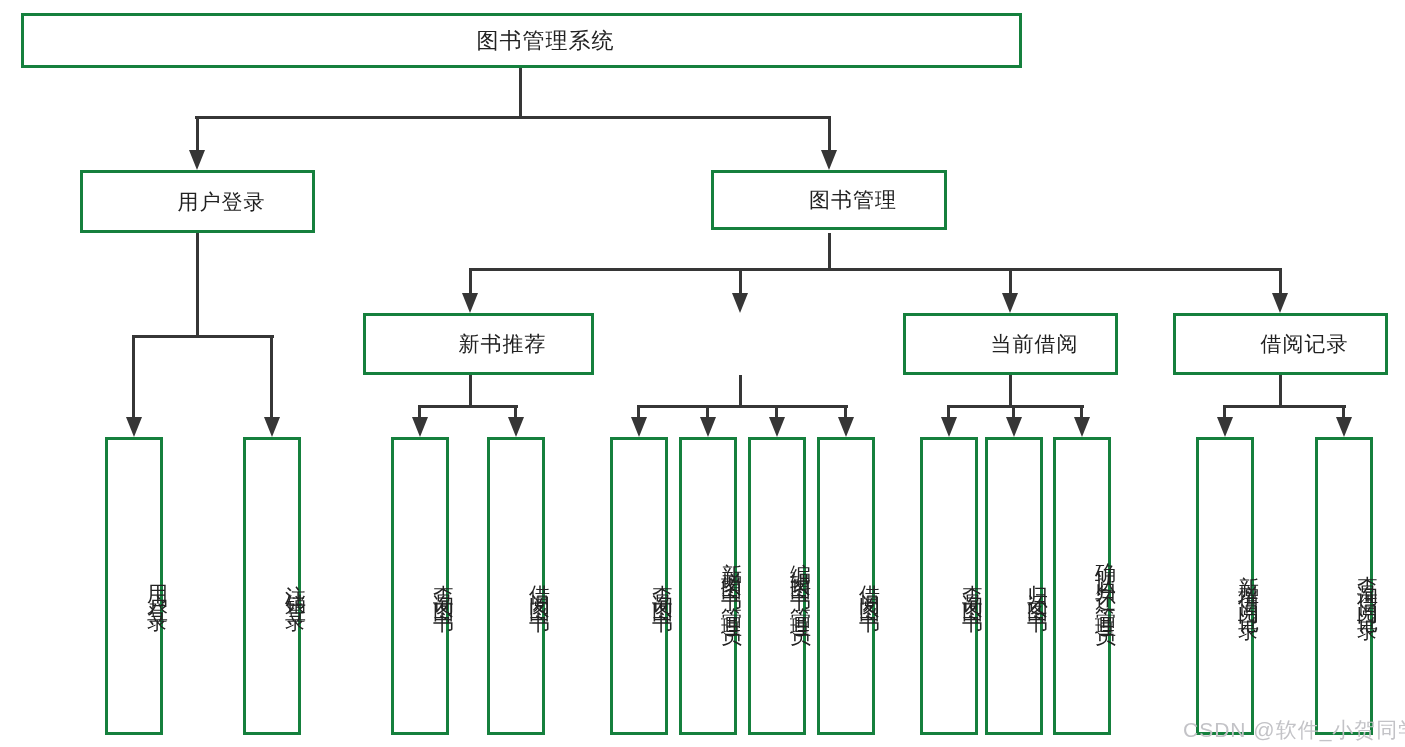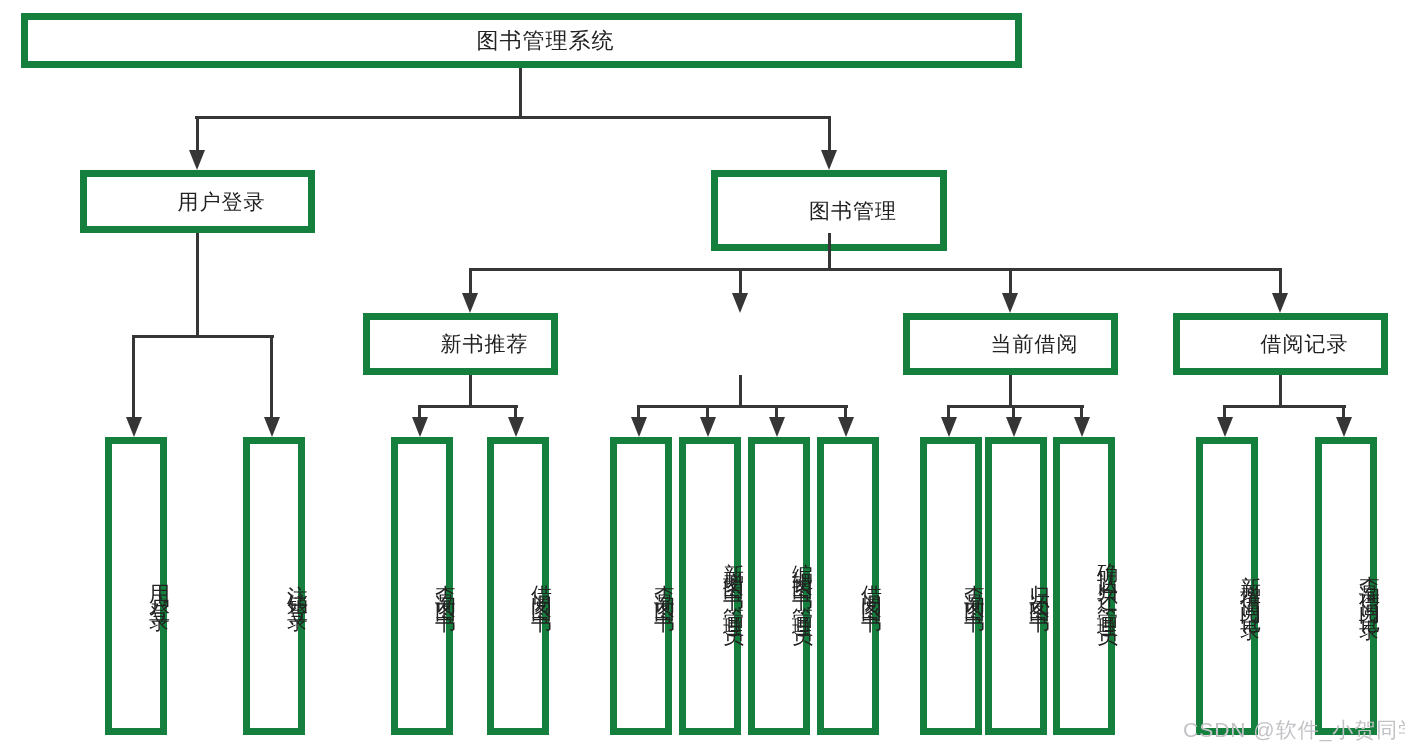--- a/index.html
+++ b/index.html
@@ -1,21 +1,21 @@
 <!DOCTYPE html>
 <html><head>
 <meta charset="utf-8">
 <style>
   html,body{margin:0;padding:0;background:#fff;}
   body{font-family:"Liberation Sans","DejaVu Sans",sans-serif;}
   #stage{position:relative;width:1405px;height:747px;background:#ffffff;overflow:hidden;}
   .box{
     position:absolute;
     background:#ffffff;
-    border:7px solid #15803d;
+    border:3px solid #15803d;
     box-sizing:border-box;
     display:flex;align-items:center;justify-content:center;
     color:#222222;
     padding-left:48px;
   }
   .hnode{font-size:21px;letter-spacing:1px;}
   .title{font-size:22px;letter-spacing:1px;}
   .vbox{width:58px;height:298px;}
   .vtext{
     writing-mode:vertical-rl;
@@ -52,21 +52,21 @@
   <div class="vline" style="left:519px;top:68px;height:50px;"></div>
   <div class="hline" style="left:195px;top:116px;width:636px;"></div>
   <div class="vline" style="left:196px;top:118px;height:36px;"></div>
   <div class="arrow" style="left:189px;top:150px;"></div>
   <div class="vline" style="left:828px;top:118px;height:36px;"></div>
   <div class="arrow" style="left:821px;top:150px;"></div>
 
   <div class="box hnode" style="left:80px;top:170px;width:235px;height:63px;">
     <span>用户登录</span>
   </div>
-  <div class="box hnode" style="left:711px;top:170px;width:236px;height:81px;">
+  <div class="box hnode" style="left:711px;top:170px;width:236px;height:60px;">
     <span>图书管理</span>
   </div>
 
   <div class="vline" style="left:196px;top:233px;height:105px;"></div>
   <div class="hline" style="left:132px;top:335px;width:142px;"></div>
   <div class="vline" style="left:132px;top:337px;height:84px;"></div>
   <div class="arrow" style="left:126px;top:417px;"></div>
   <div class="vline" style="left:270px;top:337px;height:84px;"></div>
   <div class="arrow" style="left:264px;top:417px;"></div>
 
@@ -74,21 +74,21 @@
   <div class="hline" style="left:469px;top:268px;width:813px;"></div>
   <div class="vline" style="left:469px;top:270px;height:26px;"></div>
   <div class="arrow" style="left:462px;top:293px;"></div>
   <div class="vline" style="left:739px;top:270px;height:26px;"></div>
   <div class="arrow" style="left:732px;top:293px;"></div>
   <div class="vline" style="left:1009px;top:270px;height:26px;"></div>
   <div class="arrow" style="left:1002px;top:293px;"></div>
   <div class="vline" style="left:1279px;top:270px;height:26px;"></div>
   <div class="arrow" style="left:1272px;top:293px;"></div>
 
-  <div class="box hnode" style="left:363px;top:313px;width:195px;height:62px;">
+  <div class="box hnode" style="left:363px;top:313px;width:231px;height:62px;">
     <span>新书推荐</span>
   </div>
   <div class="box hnode" style="left:903px;top:313px;width:215px;height:62px;">
     <span>当前借阅</span>
   </div>
   <div class="box hnode" style="left:1173px;top:313px;width:215px;height:62px;">
     <span>借阅记录</span>
   </div>
 
   <div class="vline" style="left:469px;top:375px;height:33px;"></div>

